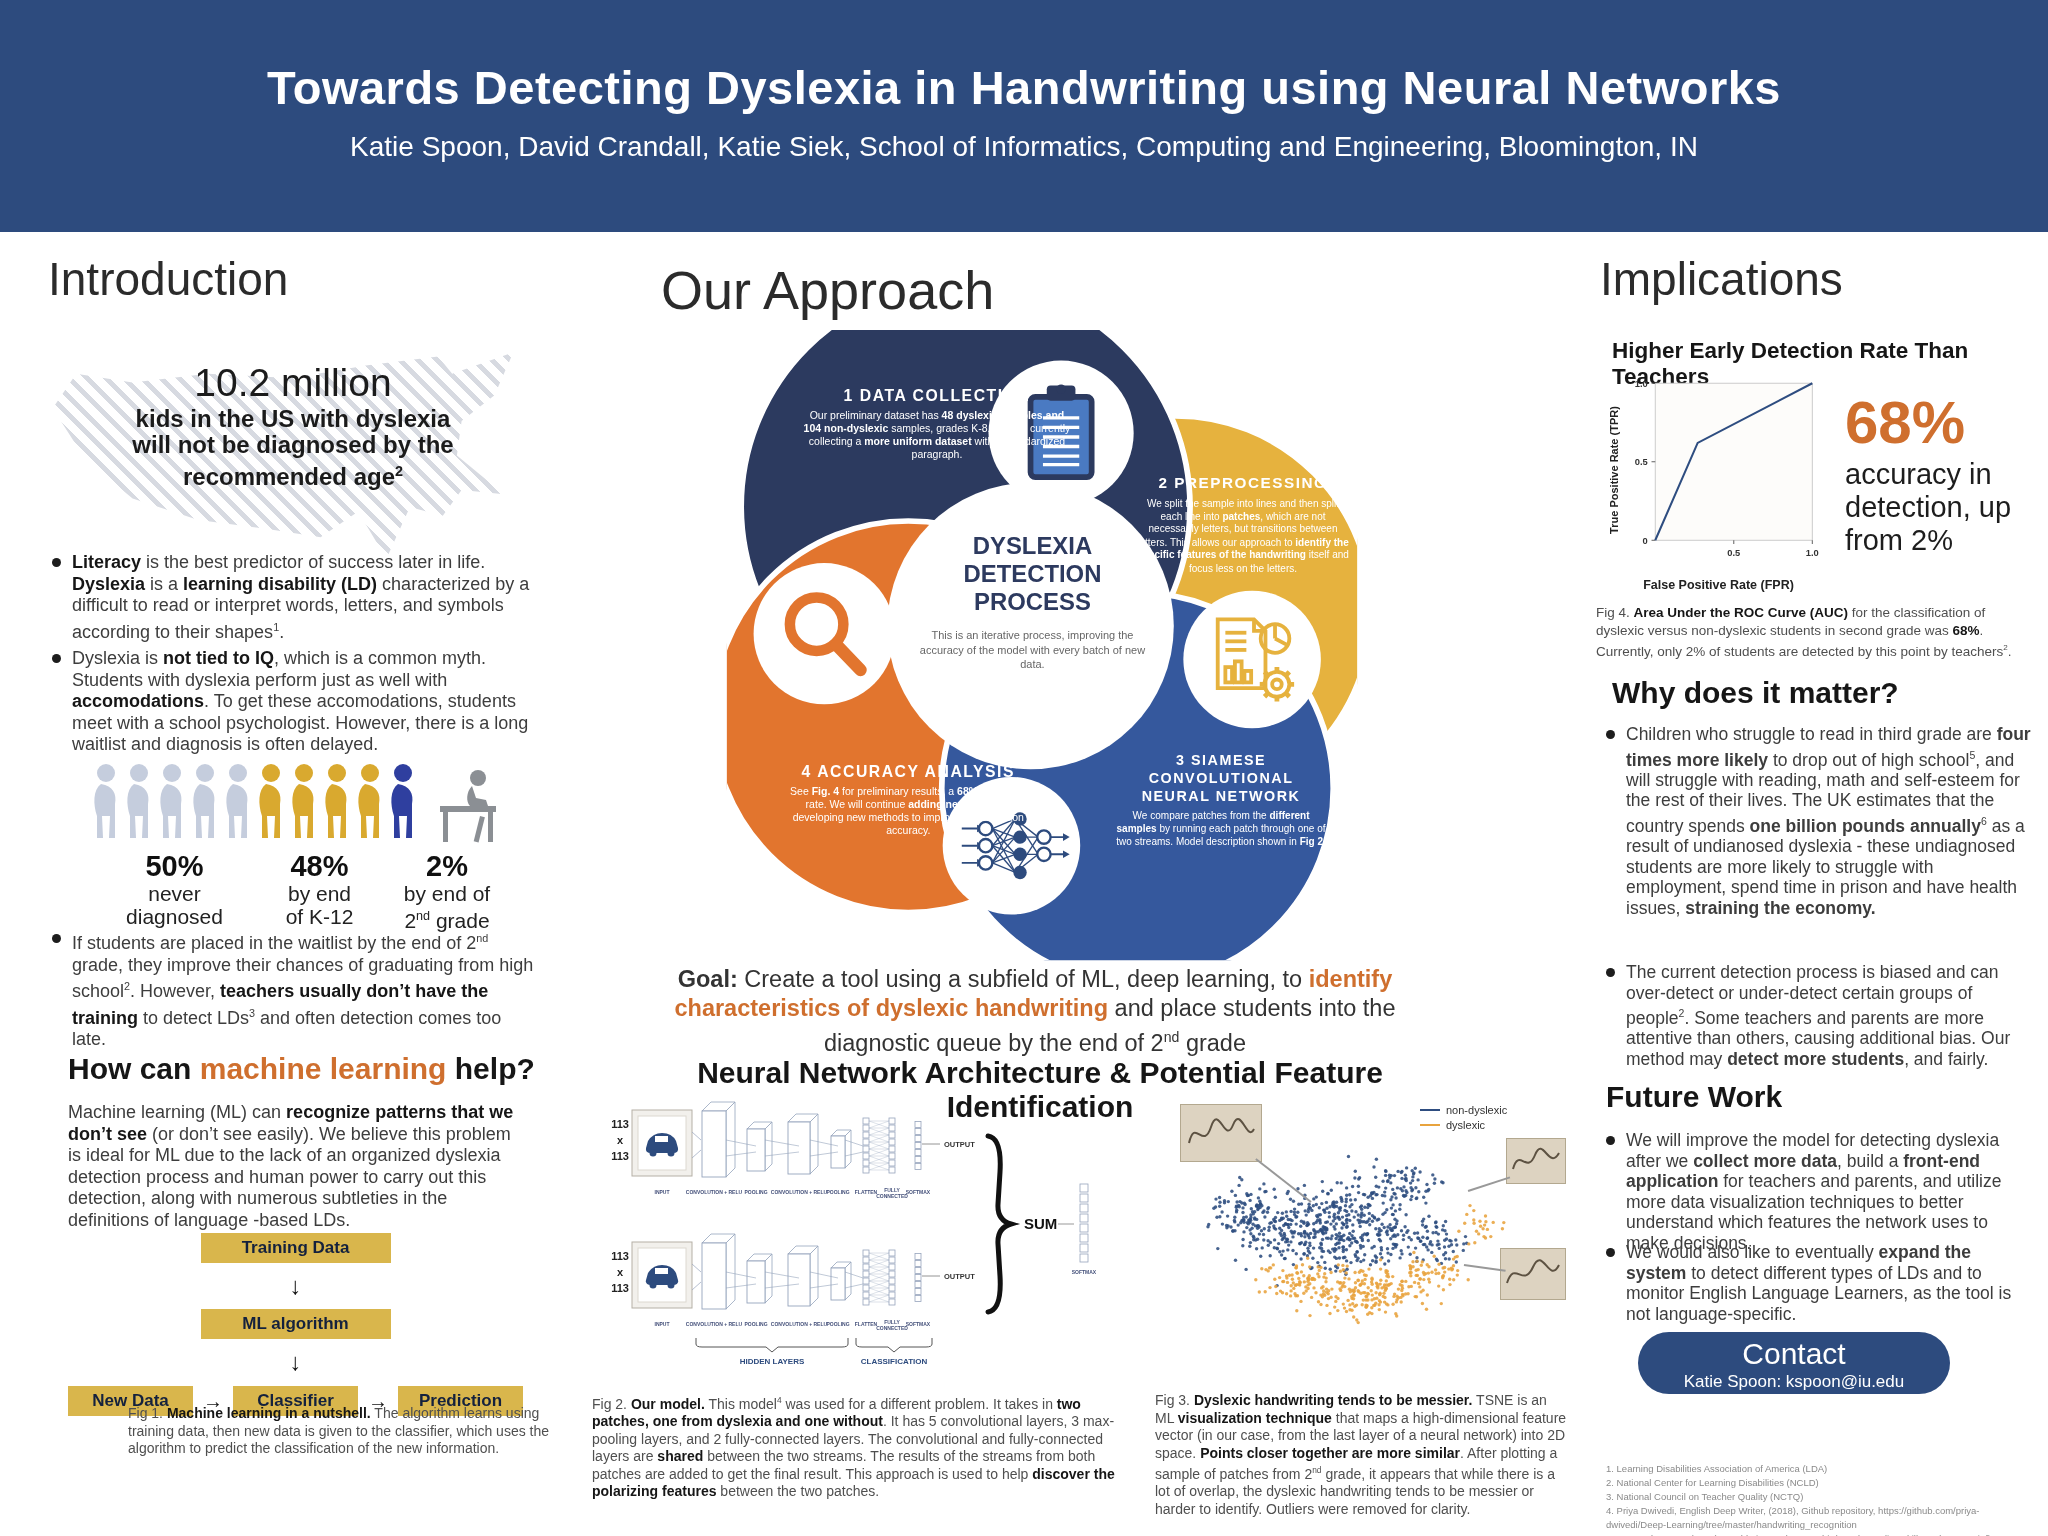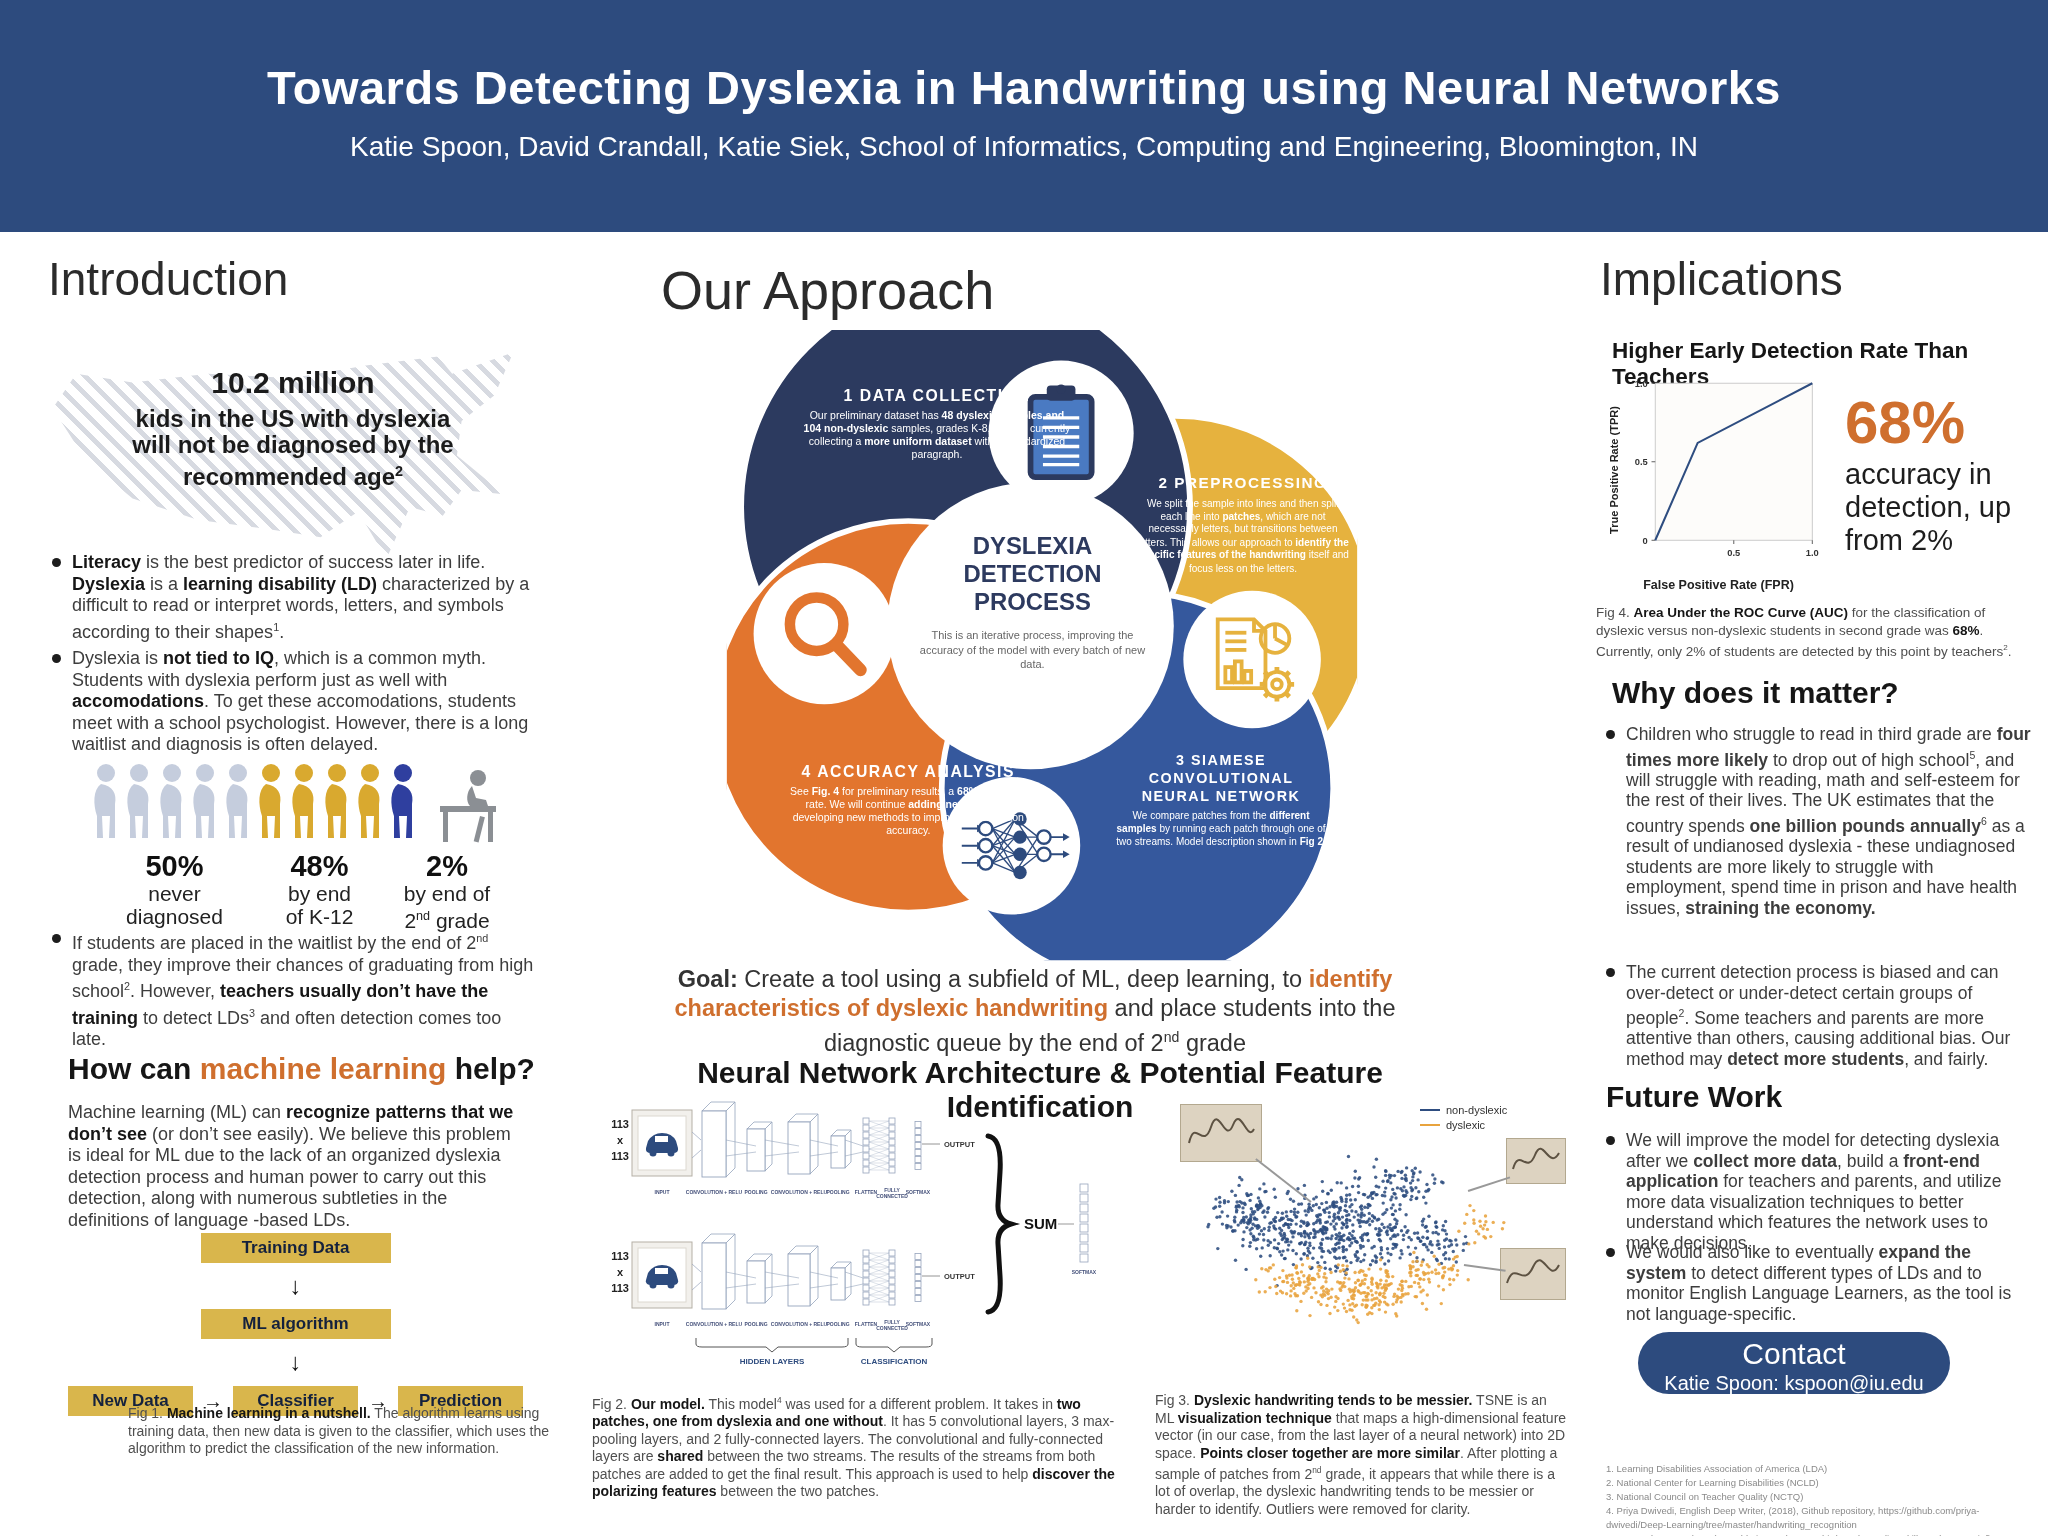--- a/index.html
+++ b/index.html
@@ -19,21 +19,21 @@
   .dot{width:9px;height:9px;border-radius:50%;background:#1d1d1d;margin-top:6px;flex:none;}
   .cap{font-size:14px;line-height:17.5px;color:#4f4f4f;}
   .orange{color:#cf6f2e;}
   sup{font-size:0.6em;}
   
   .us-map{overflow:visible;}
   .map-hatch{position:absolute;left:0;top:10px;width:470px;height:215px;
      background:repeating-linear-gradient(45deg,#d7dae1 0 5px,transparent 5px 13px);
      clip-path:polygon(1% 28%,6% 12%,18% 16%,34% 12%,52% 14%,68% 8%,83% 4%,86% 12%,99% 2%,95% 22%,88% 34%,87% 50%,97% 68%,88% 66%,84% 78%,77% 74%,72% 98%,66% 76%,58% 88%,46% 84%,32% 80%,18% 70%,8% 52%);}
   .map-stat{position:absolute;left:25px;top:22px;width:440px;text-align:center;color:#1b1b1b;}
-  .map-big{font-size:30px;font-weight:bold;line-height:46px;}
+  .map-big{font-size:39px;font-weight:normal;line-height:46px;}
   .map-lines{font-size:24px;font-weight:bold;line-height:26px;}
   
   .fbox{background:#d9b64c;color:#14213d;font-weight:bold;font-size:17px;text-align:center;padding:5px 0;}
   .arr-d{font-weight:bold;font-size:24px;line-height:26px;text-align:center;color:#111;}
   .arr-d::before{content:"\2193";}
   .arr-r{font-weight:bold;font-size:20px;line-height:32px;color:#111;}
   .arr-r::before{content:"\2192";}
   .flow-col{display:flex;flex-direction:column;align-items:center;gap:10px;}
   .flow-row{display:flex;gap:10px;align-items:center;justify-content:center;}
   
@@ -57,21 +57,21 @@
   .roc-ylabel{position:absolute;left:-62px;top:92px;width:176px;transform:rotate(-90deg);
      font-size:11px;font-weight:bold;color:#222;text-align:center;}
   .roc-xlabel{position:absolute;left:28px;top:206px;width:205px;text-align:center;
      font-size:12.5px;font-weight:bold;color:#222;}
   .stat68-big{font-size:60px;font-weight:bold;color:#cf6f2e;line-height:62px;}
   .stat68-rest{font-size:29px;line-height:33px;color:#1d1d1d;margin-top:4px;}
   
   .rb{font-size:17.5px;line-height:20.5px;color:#3d3d3d;}
   .contact{background:#2d4b7e;border-radius:33px;color:#fff;text-align:center;}
   .contact-t{font-size:30px;font-weight:400;padding-top:5px;}
-  .contact-e{font-size:20px;padding-top:1px;}
+  .contact-e{font-size:17px;padding-top:1px;}
   .refs{font-size:9.5px;line-height:14px;color:#8a8a8a;}
 </style>
 </head>
 <body>
 
 <div id="poster">
 
   <header class="abs hdr">
     <div class="hdr-title">Towards Detecting Dyslexia in Handwriting using Neural Networks</div>
     <div class="hdr-authors">Katie Spoon, David Crandall, Katie Siek, School of Informatics, Computing and Engineering, Bloomington, IN</div>

